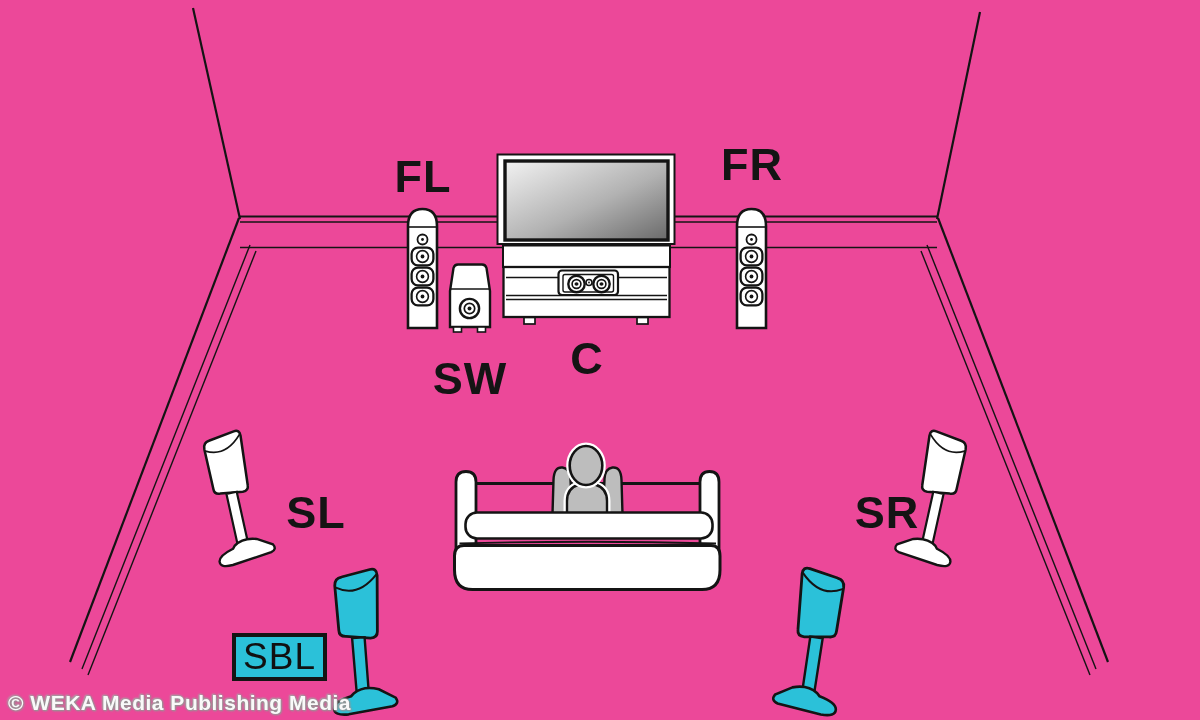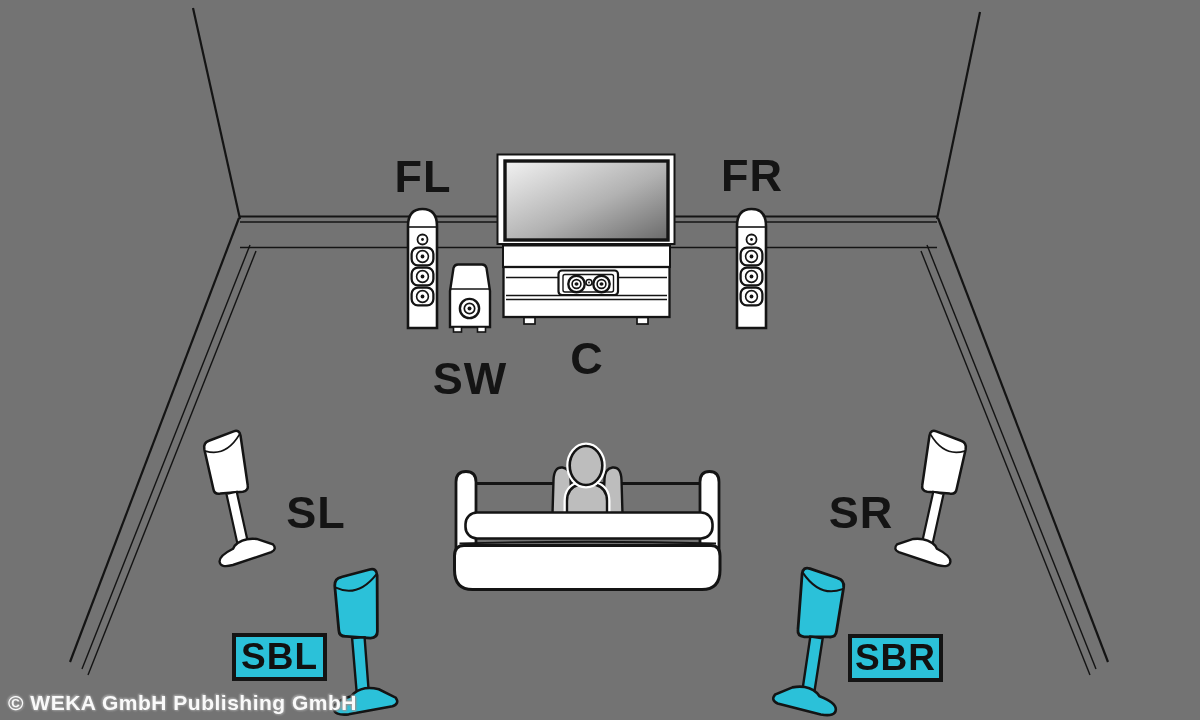--- a/index.html
+++ b/index.html
@@ -1,30 +1,30 @@
 <!DOCTYPE html>
 <html style="--highlight: #2BC1D9; --line: #141414; --person: #bdbdbd; --screen_light: #f2f2f2; --screen_mid: #b2b2b2; --screen_dark: #6a6a6a;"><head>
 <meta charset="utf-8">
 <style>
   html,body{margin:0;padding:0;background:#fff;}
   .stage{
-    position:relative;width:1200px;height:720px;background:#737373;
+    position:relative;width:1200px;height:720px;background:#ec4899;
     overflow:hidden;font-family:"Liberation Sans", sans-serif;
   }
   .stage svg{position:absolute;left:0;top:0;}
   .label{
     position:absolute;transform:translate(-50%,-50%);
     font-weight:bold;font-size:45px;line-height:1;color:#141414;
     letter-spacing:1px;white-space:nowrap;
   }
   .tag{
     position:absolute;width:95px;height:48px;box-sizing:border-box;
     background:var(--highlight,#2BC1D9);border:4px solid #141414;
     display:flex;align-items:center;justify-content:center;
-    font-weight:bold;font-size:37px;color:#111;letter-spacing:1px;
+    font-weight:normal;font-size:37px;color:#111;letter-spacing:1px;
   }
   .watermark{
     position:absolute;left:8px;top:691px;
     font-size:21px;font-weight:bold;letter-spacing:0.5px;
     color:rgba(255,255,255,0.95);
     text-shadow:0 0 3px #8d8d8d, 0 0 2px #9a9a9a, 1px 1px 2px #9a9a9a, -1px -1px 2px #b5b5b5;
     white-space:nowrap;
   }
 </style>
 </head>
@@ -163,23 +163,22 @@
     <g fill="#2BC1D9">
       <use href="#back-spk" transform="translate(356,578) rotate(-2)"></use>
     </g>
     <g fill="#2BC1D9">
       <use href="#back-spk" transform="translate(823,578) scale(-1,1) rotate(-6)"></use>
     </g>
   </g>
 </svg>
 
   <div class="label" style="left:423px;top:176px">FL</div>
-  <div class="label" style="left:752px;top:175px">FR</div>
+  <div class="label" style="left:752px;top:164px">FR</div>
   <div class="label" style="left:470px;top:378px">SW</div>
   <div class="label" style="left:587px;top:358px">C</div>
   <div class="label" style="left:316px;top:512px">SL</div>
-  <div class="label" style="left:861px;top:512px">SR</div>
+  <div class="label" style="left:887px;top:512px">SR</div>
 
   <div class="tag" style="left:232px;top:633px">SBL</div>
-  <div class="tag" style="left:848px;top:634px">SBR</div>
 
-  <div class="watermark">© WEKA GmbH Publishing GmbH</div>
+  <div class="watermark">© WEKA Media Publishing Media</div>
 </div>
 
 </body></html>

